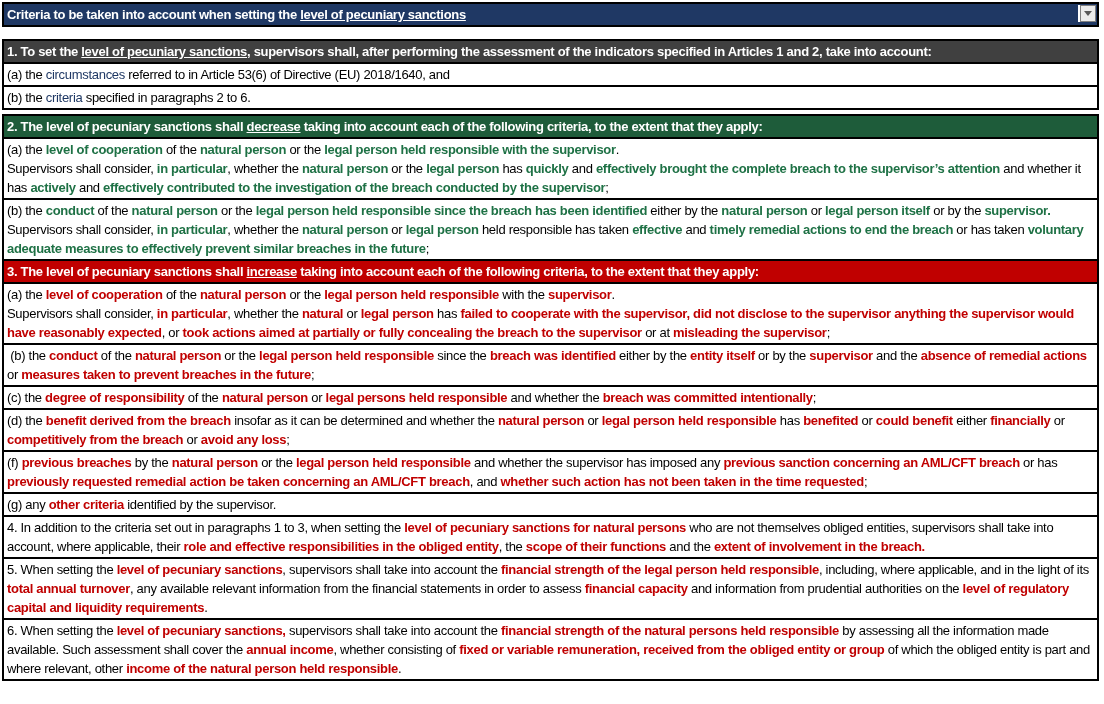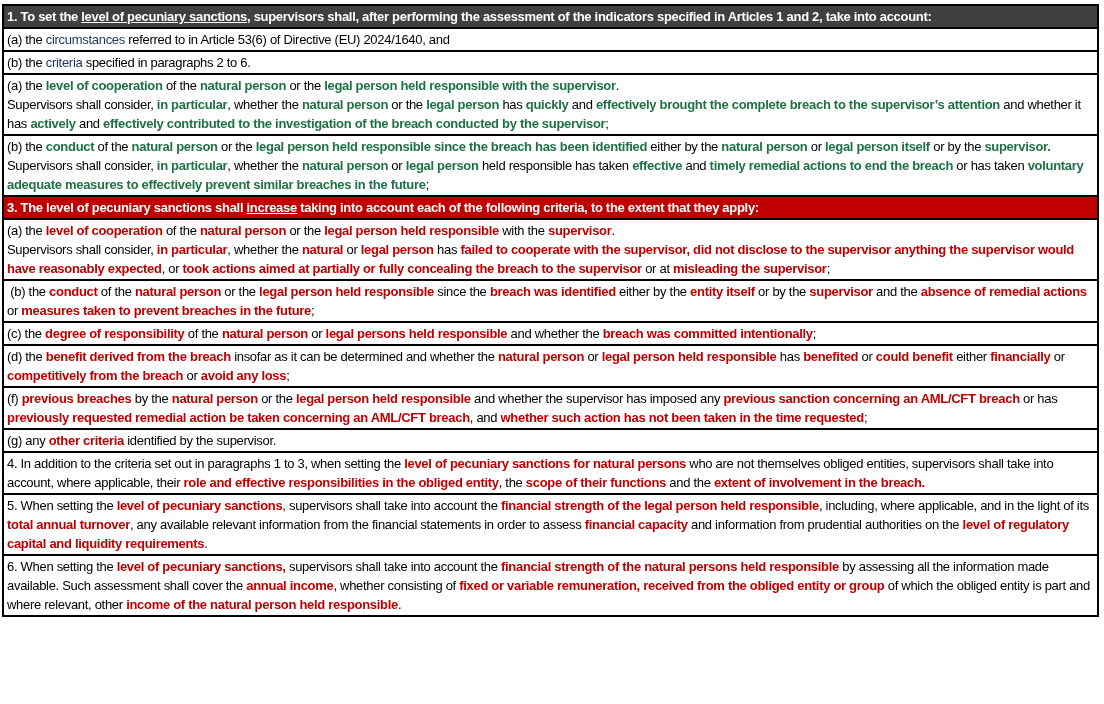--- a/index.html
+++ b/index.html
@@ -19,21 +19,21 @@
   }
   .row {
     position: relative;
     border: 2px solid #000;
     margin-top: -2px;
     background: #fff;
     padding: 1px 3px 1px 3px;
     line-height: 19px;
   }
   .row .txt { white-space: pre-wrap; }
-  .row.gap2 { margin-top: 4px; }
+  .row.gap2 { margin-top: 12px; }
   .row.gap4 { margin-top: 4px; }
   
   .navy-hdr  { background: var(--navy);  color: #fff; font-weight: 700; }
   .gray-hdr  { background: var(--gray);  color: #fff; font-weight: 700; }
   .green-hdr { background: var(--green_header); color: #fff; font-weight: 700; }
   .red-hdr   { background: var(--red);   color: #fff; font-weight: 700; }
   .seg-u { text-decoration: underline; }
   
   .body-navy  .seg-e { color: var(--navy);       font-weight: 400; }
   .body-green .seg-e { color: var(--green_text); font-weight: 700; }
@@ -58,28 +58,37 @@
     width: 0; height: 0;
     border-left: 4px solid transparent;
     border-right: 4px solid transparent;
     border-top: 5px solid #595959;
   }
 </style>
 </head>
 <body>
 
 <div id="criteria-table">
+    <div class="row navy-hdr">
+      <div class="txt"><span class="seg-p">Criteria to be taken into account when setting the </span><span class="seg-u">level of pecuniary sanctions</span></div>
+      <button class="dropdown-btn">
+        <span class="chevron-down"></span>
+      </button>
+    </div>
     <div class="row gray-hdr gap2">
       <div class="txt"><span class="seg-p">1. To set the </span><span class="seg-u">level of pecuniary sanctions</span><span class="seg-p">, supervisors shall, after performing the assessment of the indicators specified in Articles 1 and 2, take into account:</span></div>
     </div>
     <div class="row body-navy">
-      <div class="txt"><span class="seg-p">(a) the </span><span class="seg-e">circumstances</span><span class="seg-p"> referred to in Article 53(6) of Directive (EU) 2024/1640, and</span></div>
+      <div class="txt"><span class="seg-p">(a) the </span><span class="seg-e">circumstances</span><span class="seg-p"> referred to in Article 53(6) of Directive (EU) 2018/1640, and</span></div>
     </div>
     <div class="row body-navy">
       <div class="txt"><span class="seg-p">(b) the </span><span class="seg-e">criteria</span><span class="seg-p"> specified in paragraphs 2 to 6.</span></div>
+    </div>
+    <div class="row green-hdr gap4">
+      <div class="txt"><span class="seg-p">2. The level of pecuniary sanctions shall </span><span class="seg-u">decrease</span><span class="seg-p"> taking into account each of the following criteria, to the extent that they apply:</span></div>
     </div>
     <div class="row body-green">
       <div class="txt"><span class="seg-p">(a) the </span><span class="seg-e">level of cooperation</span><span class="seg-p"> of the </span><span class="seg-e">natural person</span><span class="seg-p"> or the </span><span class="seg-e">legal person held responsible with the supervisor</span><span class="seg-p">.</span><br><span class="seg-p">Supervisors shall consider, </span><span class="seg-e">in particular</span><span class="seg-p">, whether the </span><span class="seg-e">natural person</span><span class="seg-p"> or the </span><span class="seg-e">legal person</span><span class="seg-p"> has </span><span class="seg-e">quickly</span><span class="seg-p"> and </span><span class="seg-e">effectively brought the complete breach to the supervisor’s attention</span><span class="seg-p"> and whether it has </span><span class="seg-e">actively</span><span class="seg-p"> and </span><span class="seg-e">effectively contributed to the investigation of the breach conducted by the supervisor</span><span class="seg-p">;</span></div>
     </div>
     <div class="row body-green">
       <div class="txt"><span class="seg-p">(b) the </span><span class="seg-e">conduct</span><span class="seg-p"> of the </span><span class="seg-e">natural person</span><span class="seg-p"> or the </span><span class="seg-e">legal person held responsible since the breach has been identified</span><span class="seg-p"> either by the </span><span class="seg-e">natural person</span><span class="seg-p"> or </span><span class="seg-e">legal person itself</span><span class="seg-p"> or by the </span><span class="seg-e">supervisor.</span><br><span class="seg-p">Supervisors shall consider, </span><span class="seg-e">in particular</span><span class="seg-p">, whether the </span><span class="seg-e">natural person</span><span class="seg-p"> or </span><span class="seg-e">legal person</span><span class="seg-p"> held responsible has taken </span><span class="seg-e">effective</span><span class="seg-p"> and </span><span class="seg-e">timely remedial actions to end the breach</span><span class="seg-p"> or has taken </span><span class="seg-e">voluntary adequate measures to effectively prevent similar breaches in the future</span><span class="seg-p">;</span></div>
     </div>
     <div class="row red-hdr">
       <div class="txt"><span class="seg-p">3. The level of pecuniary sanctions shall </span><span class="seg-u">increase</span><span class="seg-p"> taking into account each of the following criteria, to the extent that they apply:</span></div>
     </div>

